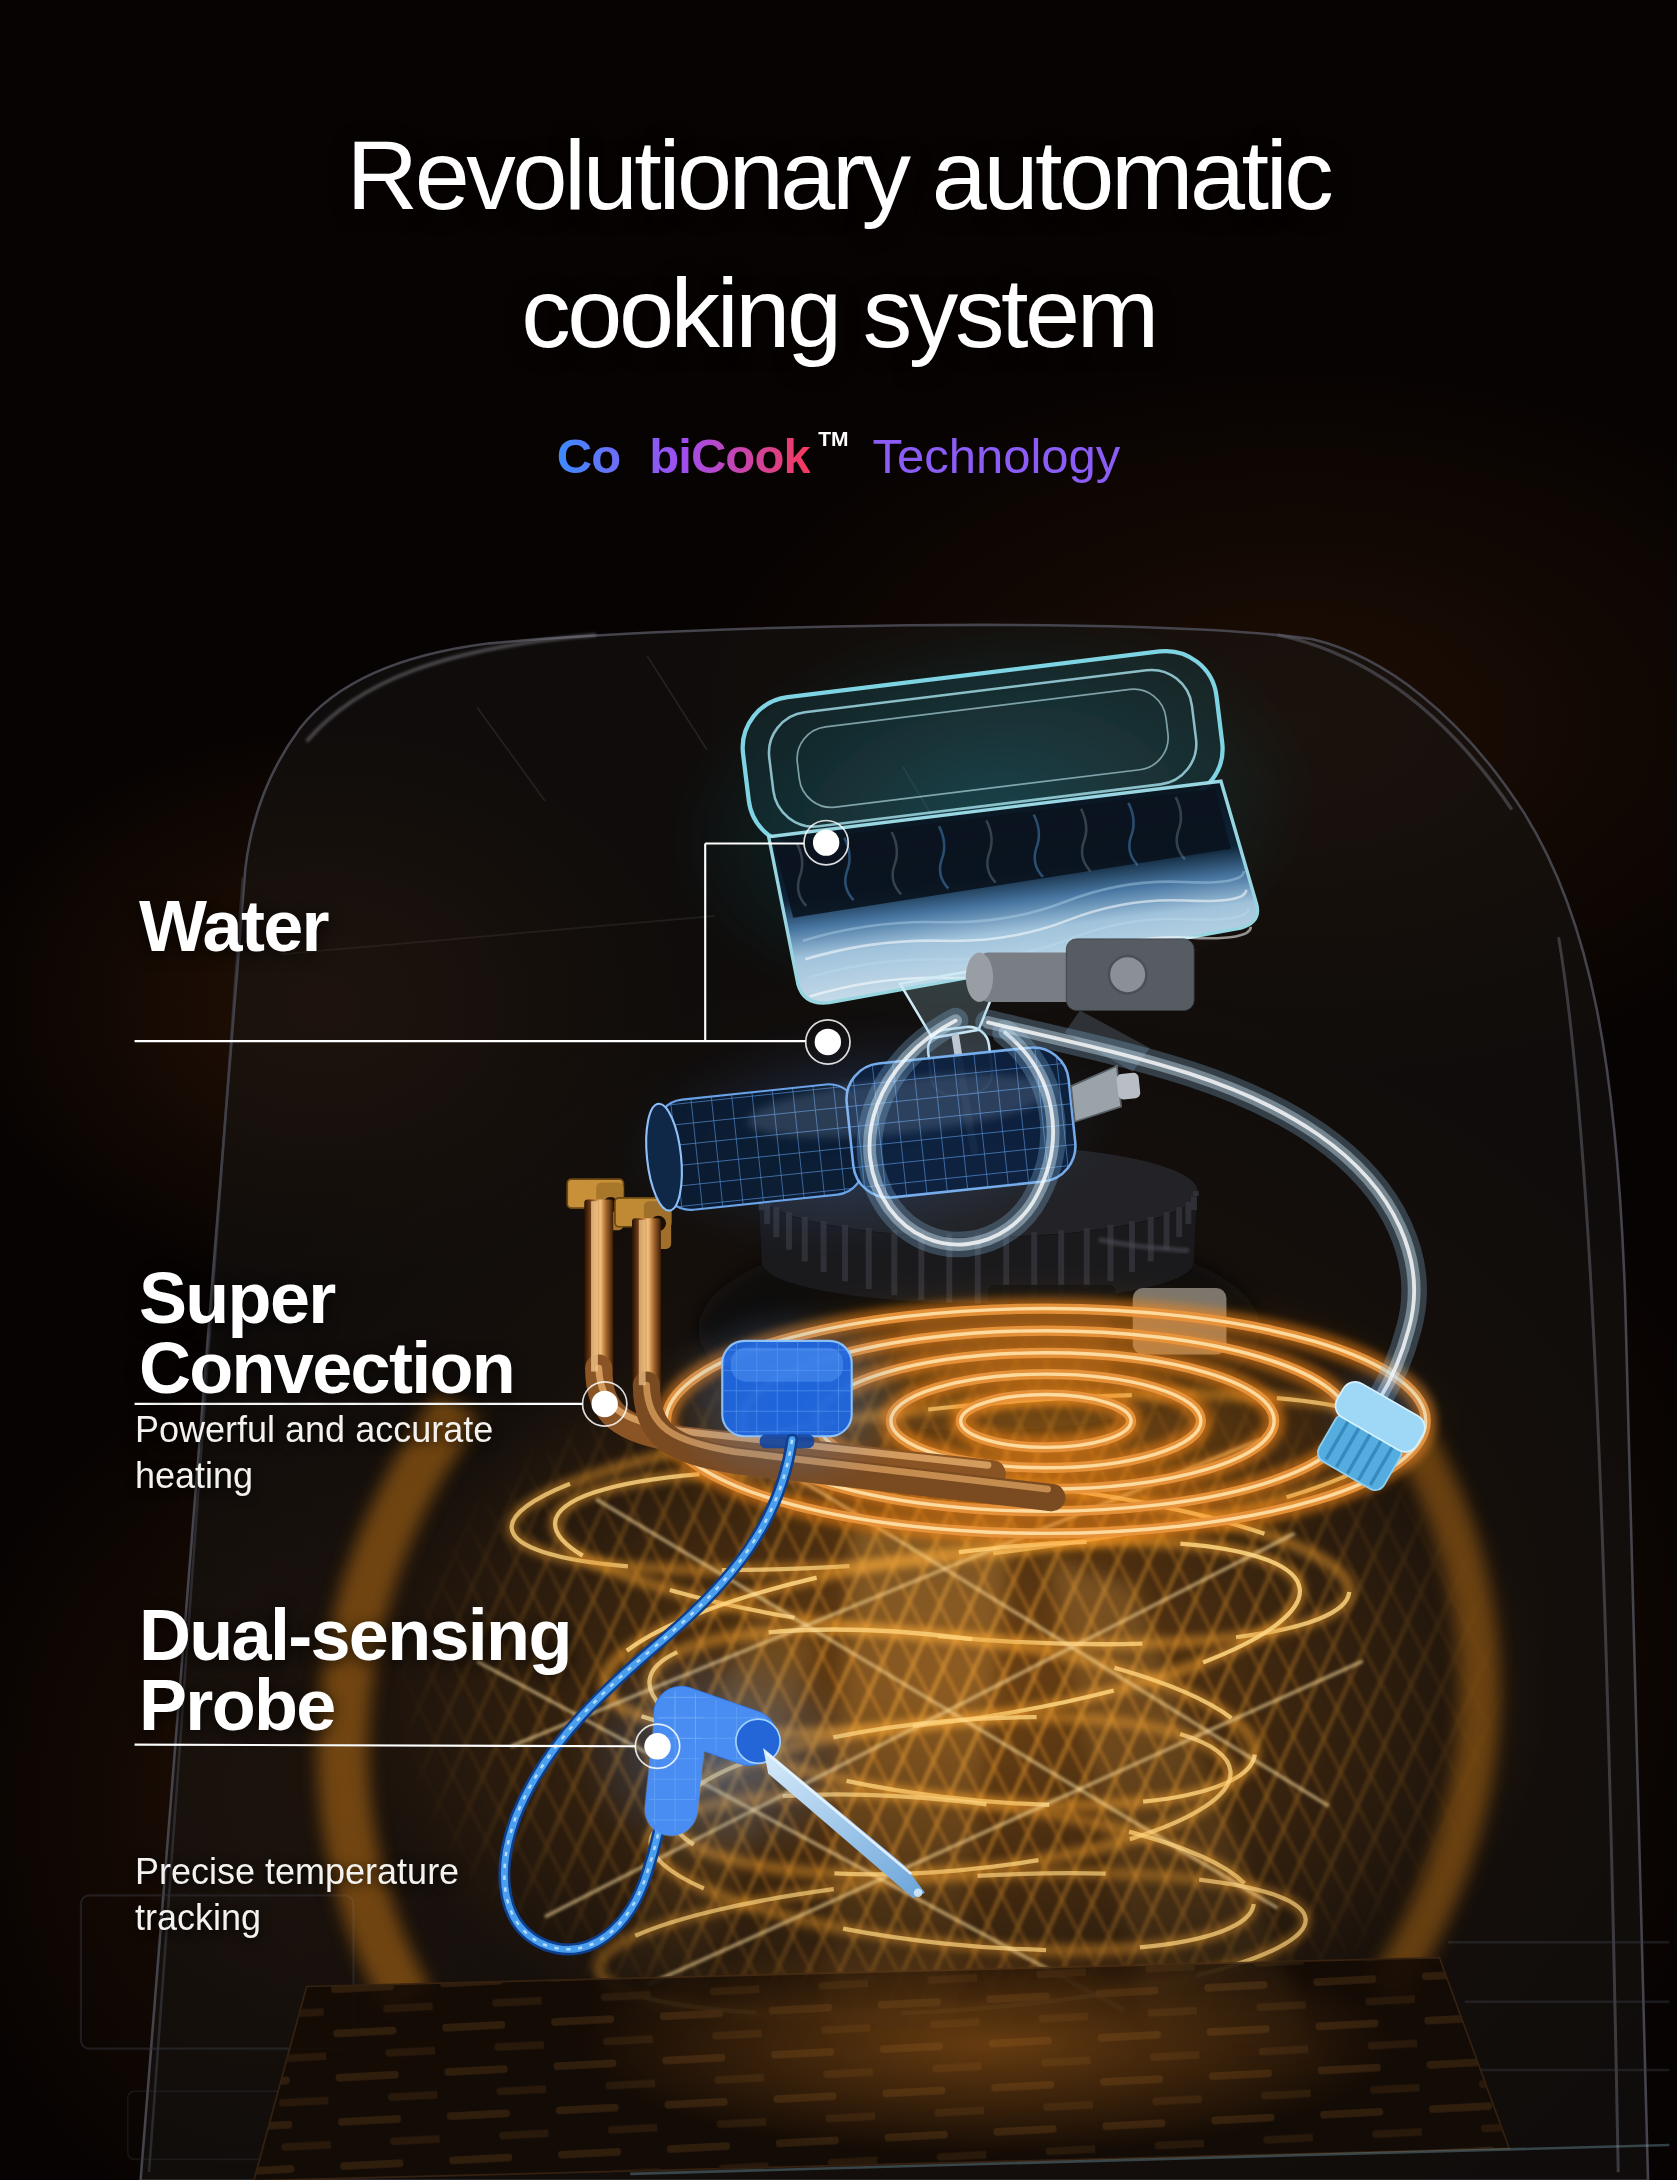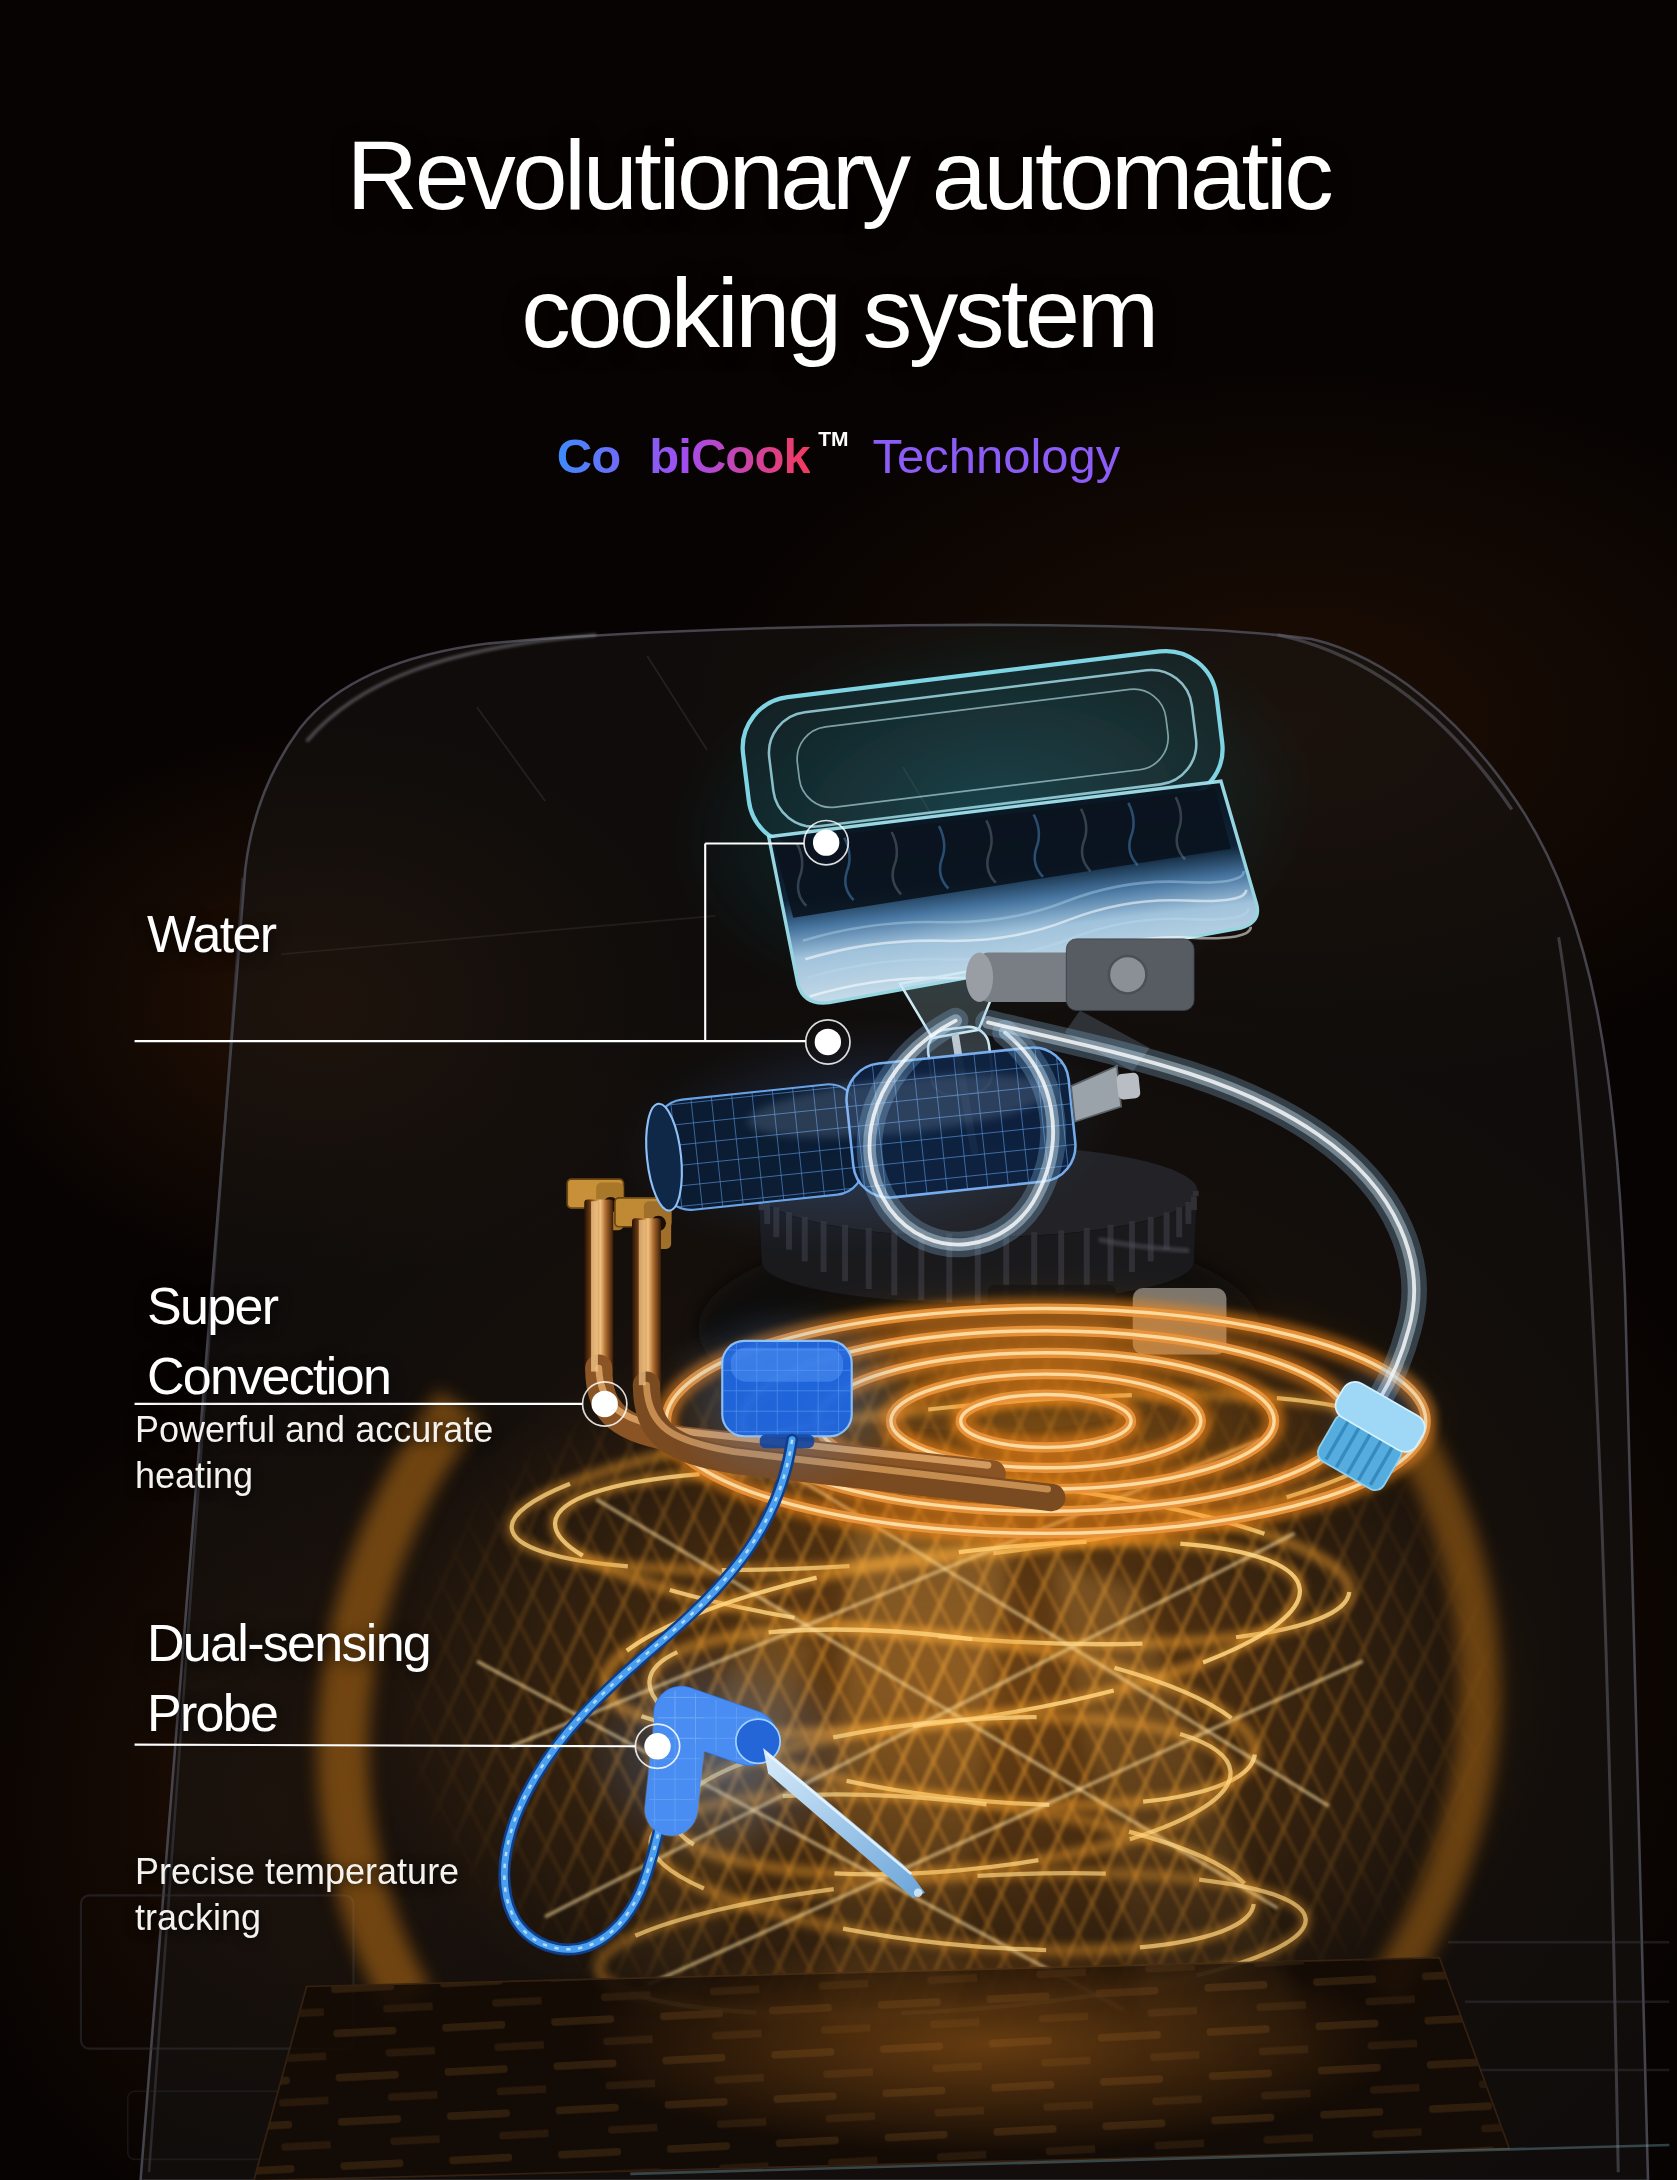--- a/index.html
+++ b/index.html
@@ -17,21 +17,21 @@
   .brand-name{font-size:49px;font-weight:700;letter-spacing:-0.9px;
       background:linear-gradient(90deg,#3d8bfd 0%,#7a5bf7 34%,#b14af0 52%,#f43a5c 100%);
       -webkit-background-clip:text;background-clip:text;color:transparent;}
   .brand-m{display:inline-block;transform:skewX(-16deg);letter-spacing:-6.8px;
            padding:0 6.8px 0 1.7px;}
   .brand-tm{font-size:21px;font-weight:700;color:#fff;line-height:21px;
             position:relative;top:1.7px;letter-spacing:0;}
   .tech-label{font-size:49px;font-weight:500;color:#8b5cf6;margin-left:15.3px;letter-spacing:0;}
 
   .feature{position:absolute;left:135px;color:#fff;}
-  .feature h2{margin:12px;font-size:52px;line-height:70px;font-weight:400;
+  .feature h2{margin:4px;font-size:72px;line-height:70px;font-weight:700;
               letter-spacing:-1.7px;text-shadow:0 2.6px 15.3px rgba(0,0,0,.75);}
   .feature p{margin:0;font-size:36px;line-height:46px;font-weight:400;
              color:#f4f2ef;text-shadow:0 1.7px 10.2px rgba(0,0,0,.8);}
   .f-head{white-space:nowrap;}
   .f-desc{white-space:nowrap;}
 </style>
 </head>
 <body>
 
 <div class="stage">

